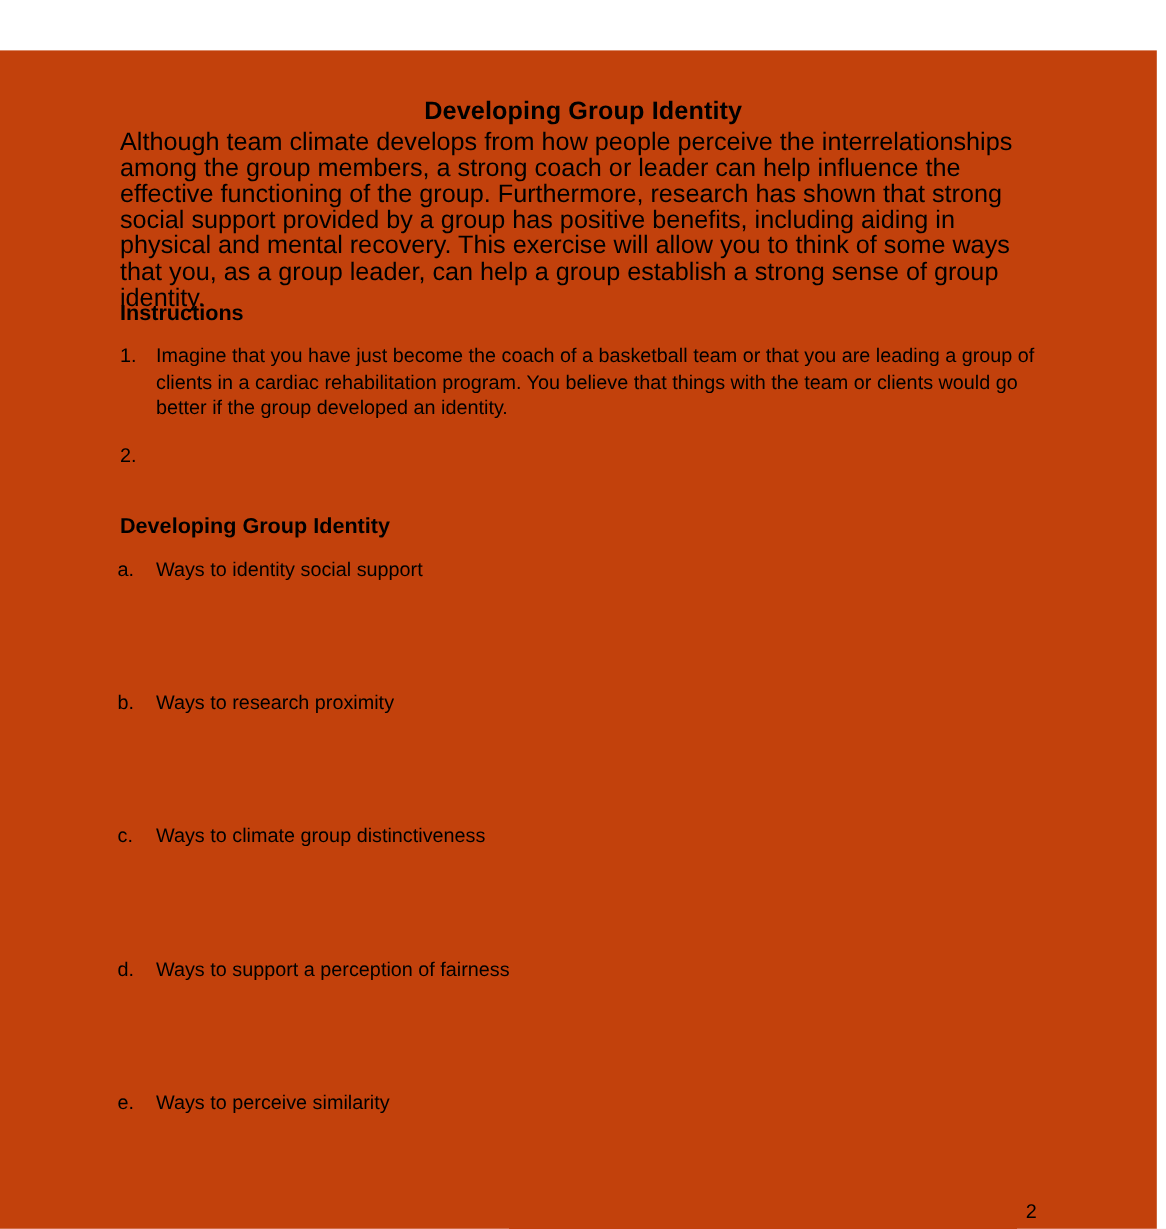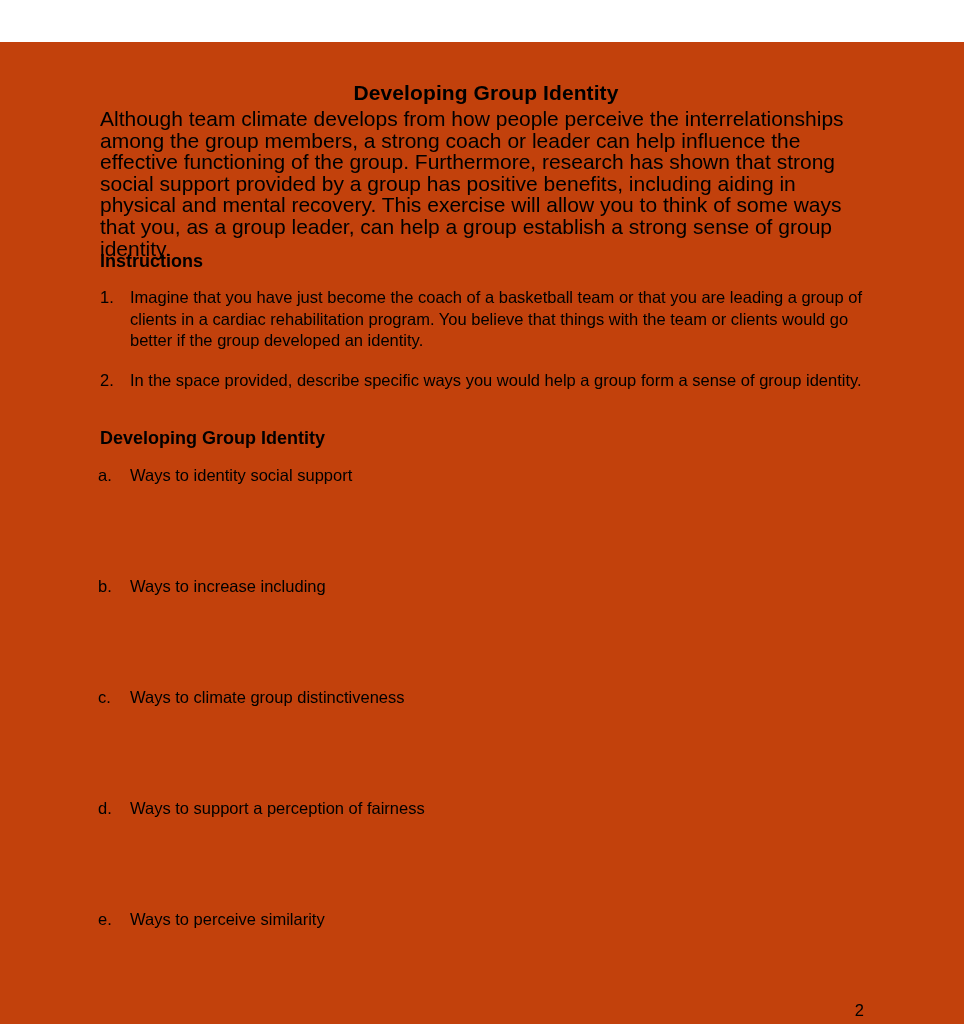--- a/index.html
+++ b/index.html
@@ -133,35 +133,34 @@
 
   <h2 class="section-heading heading-instructions">Instructions</h2>
 
   <ol class="numbered-list">
     <li class="list-row">
       <span class="marker">1.</span>
       <span class="list-text">Imagine that you have just become the coach of a basketball team or that you are leading a group of clients in a cardiac rehabilitation program. You believe that things with the team or clients would go better if the group developed an identity.</span>
     </li>
     <li class="list-row">
       <span class="marker">2.</span>
-      <span class="list-text">In the space provided, describe specific ways you would help a group form a sense of group identity.</span>
     </li>
   </ol>
 
   <h2 class="section-heading heading-developing">Developing Group Identity</h2>
 
   <ol class="lettered-list">
     <li class="answer-row">
       <span class="marker">a.</span>
       <span class="list-text">Ways to identity social support</span>
       <span class="answer-space"></span>
     </li>
     <li class="answer-row">
       <span class="marker">b.</span>
-      <span class="list-text">Ways to increase including</span>
+      <span class="list-text">Ways to research proximity</span>
       <span class="answer-space"></span>
     </li>
     <li class="answer-row">
       <span class="marker">c.</span>
       <span class="list-text">Ways to climate group distinctiveness</span>
       <span class="answer-space"></span>
     </li>
     <li class="answer-row">
       <span class="marker">d.</span>
       <span class="list-text">Ways to support a perception of fairness</span>

